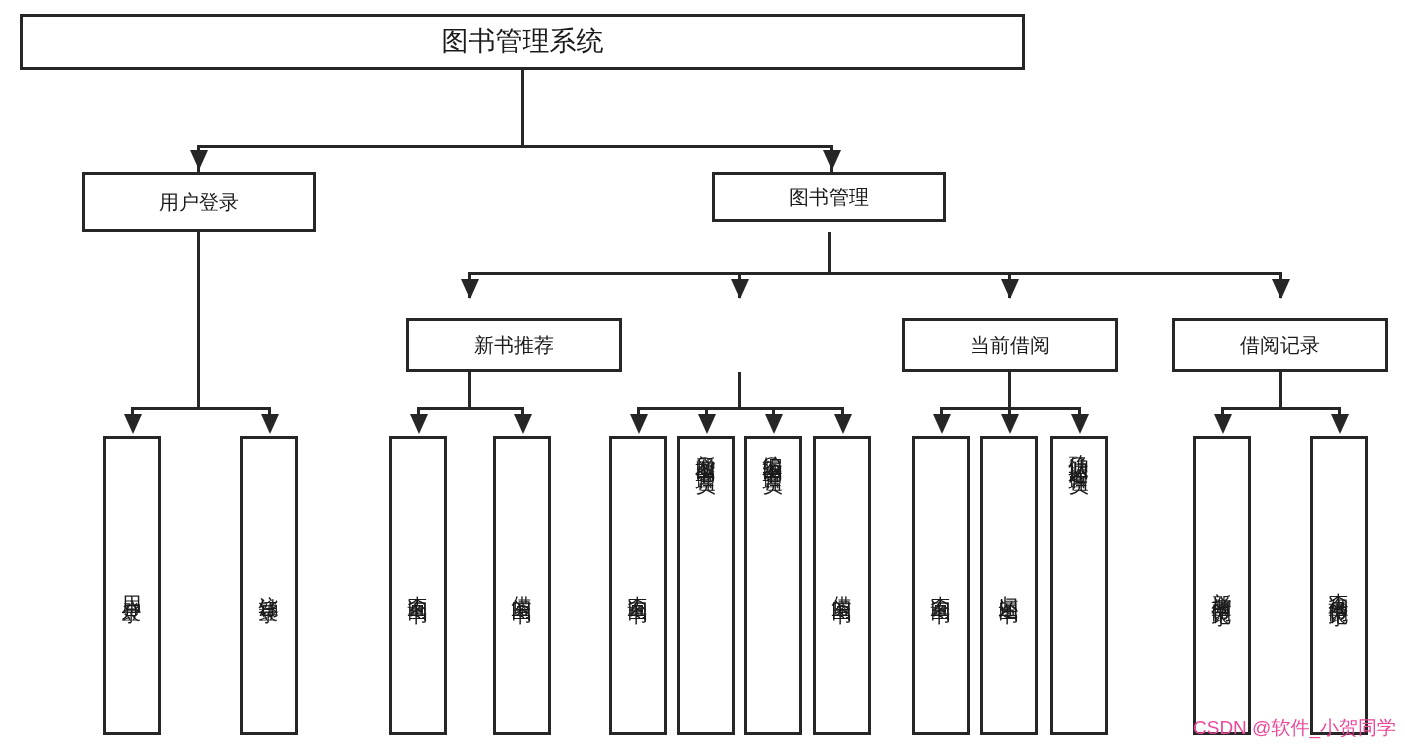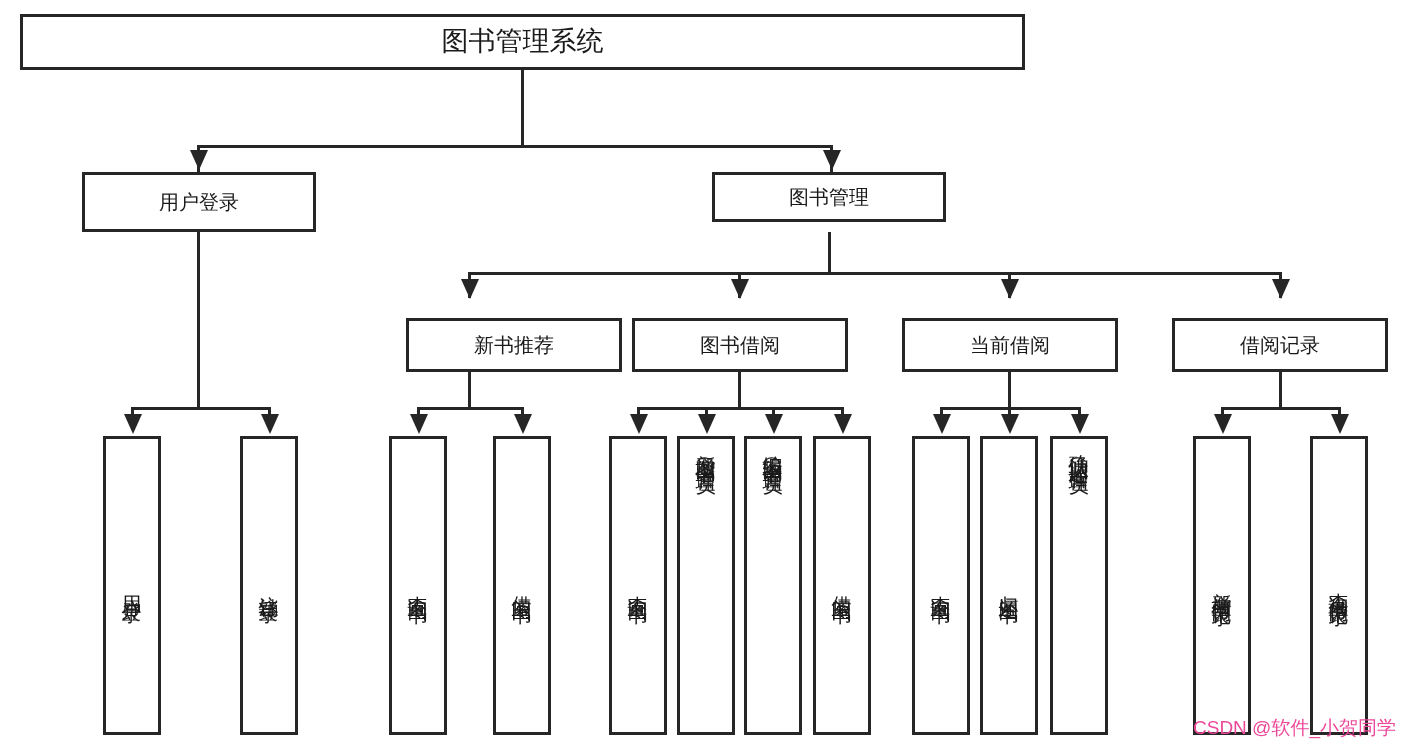--- a/index.html
+++ b/index.html
@@ -121,23 +121,20 @@
   <div class="vline" style="left:738px; top:272px; height:26px;"></div>
   <div class="arrow" style="left:731px; top:279px;"></div>
   <div class="vline" style="left:1008px; top:272px; height:26px;"></div>
   <div class="arrow" style="left:1001px; top:279px;"></div>
   <div class="vline" style="left:1279px; top:272px; height:26px;"></div>
   <div class="arrow" style="left:1272px; top:279px;"></div>
 
   <div class="node branch" style="left:362px; top:318px; width:216px; height:54px;margin-left:44px;">
     <span>新书推荐</span>
   </div>
-  <div class="node branch" style="left:632px; top:318px; width:216px; height:54px;">
-    <span>图书借阅</span>
-  </div>
   <div class="node branch" style="left:1172px; top:318px; width:216px; height:54px;">
     <span>借阅记录</span>
   </div>
   <div class="node branch" style="left:902px; top:318px; width:216px; height:54px;">
     <span>当前借阅</span>
   </div>
 
   <div class="vline" style="left:468px; top:372px; height:38px;"></div>
   <div class="hline" style="left:417px; top:407px; width:107px;"></div>
   <div class="vline" style="left:417px; top:407px; height:22px;"></div>

